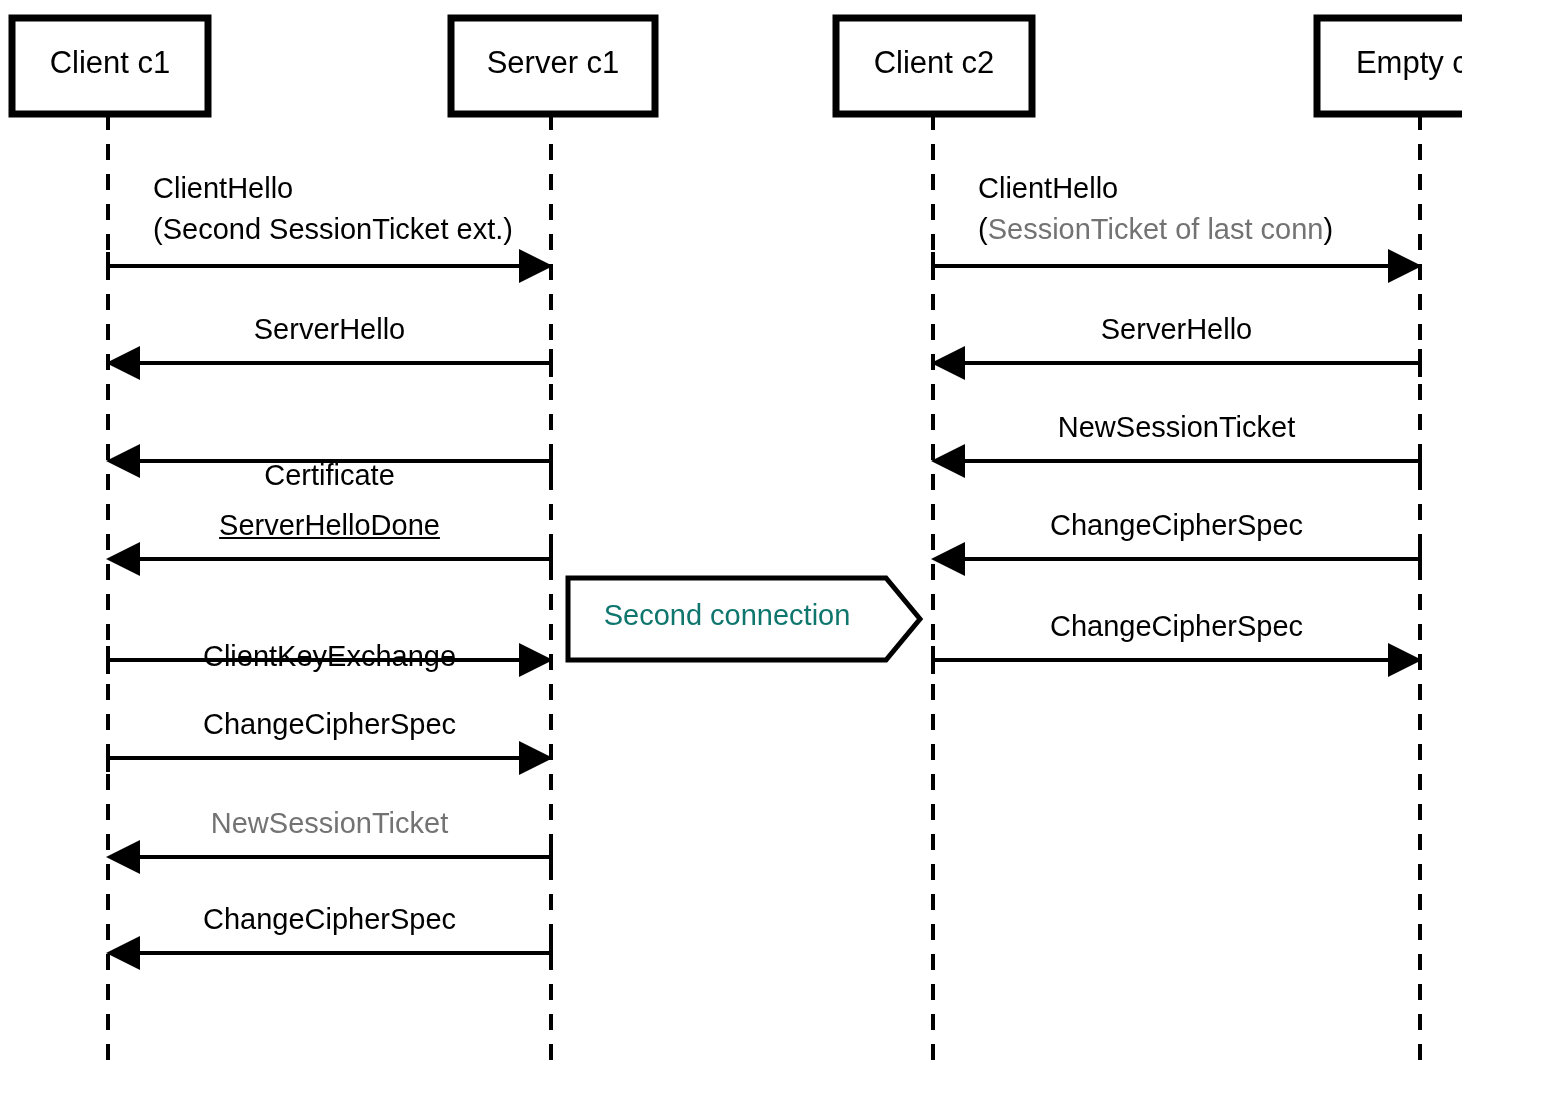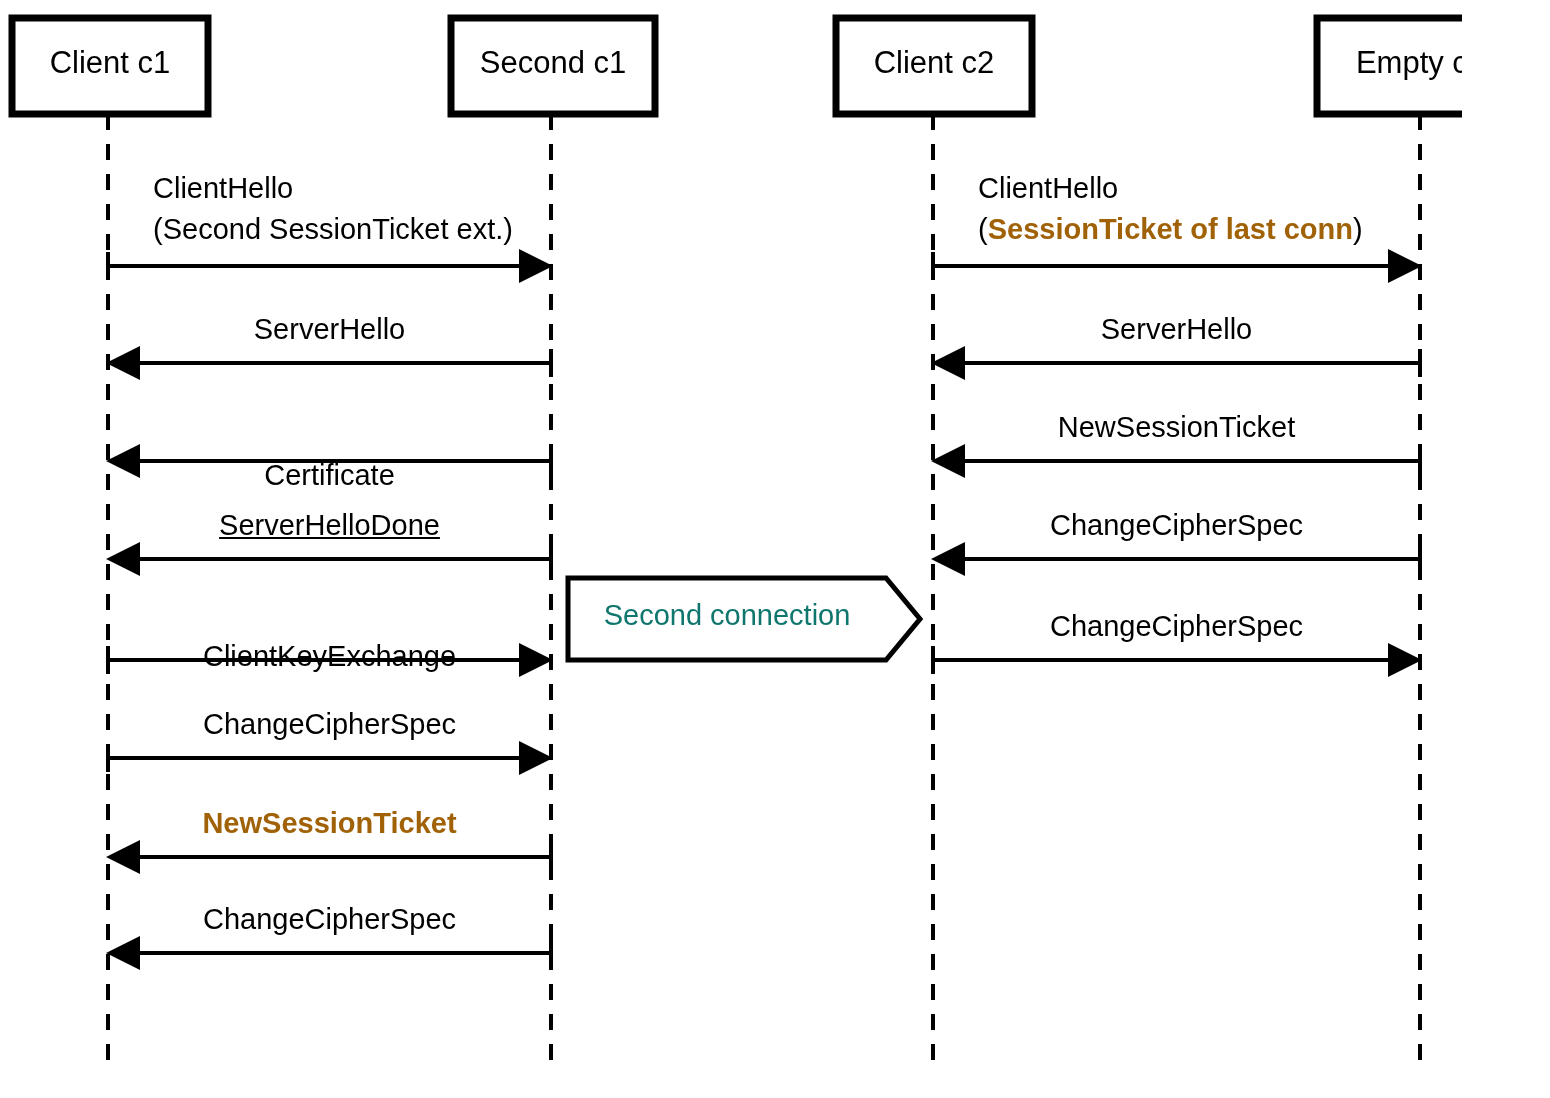--- a/index.html
+++ b/index.html
@@ -2,21 +2,21 @@
 <html><head>
 <meta charset="utf-8">
 <style>
   html,body{margin:0;padding:0;background:#ffffff;}
   body{font-family:"Liberation Sans", sans-serif;}
   #stage{position:relative;width:1462px;height:1098px;background:#ffffff;overflow:hidden;}
   #stage svg{position:absolute;left:0;top:0;width:1550px;height:1098px;}
   .lbl{position:absolute;white-space:nowrap;font-family:"Liberation Sans", sans-serif;}
   .actor-label{font-size:31px;color:#000;}
   .msg-label{font-size:29px;color:#000;text-align:right;}
-  .msg-red{color:#a16207;font-weight:bold;}
+  .msg-red{color:#737373;font-weight:normal;}
   .banner-label{font-size:29px;color:#0f766e;}
 </style>
 </head>
 <body>
 
 <div id="stage">
   <svg id="vec" viewBox="0 0 1550 1098" xmlns="http://www.w3.org/2000/svg">
       <rect x="12" y="18" width="196" height="96" fill="#ffffff" stroke="#000000" stroke-width="7"></rect>
       <line x1="108" y1="114" x2="108" y2="1073" stroke="#000000" stroke-width="4" stroke-dasharray="16 14"></line>
       <rect x="451" y="18" width="204" height="96" fill="#ffffff" stroke="#000000" stroke-width="7"></rect>
@@ -87,21 +87,21 @@
       </g>
       <g>
         <line x1="933" y1="660" x2="1388" y2="660" stroke="#000000" stroke-width="4"></line>
         <polygon points="1422,660 1388,643 1388,677" fill="#000000"></polygon>
         <line x1="933" y1="646" x2="933" y2="674" stroke="#000000" stroke-width="4"></line>
       </g>
       <polygon points="568,578 886,578 920,619 886,660 568,660" fill="#ffffff" stroke="#000000" stroke-width="5"></polygon>
     </svg>
   <div id="labels">
       <div class="lbl actor-label" style="left: 110px; top: 45px; transform: translateX(-50%);">Client c1</div>
-      <div class="lbl actor-label" style="left: 553px; top: 45px; transform: translateX(-50%);">Second c1</div>
+      <div class="lbl actor-label" style="left: 553px; top: 45px; transform: translateX(-50%);">Server c1</div>
       <div class="lbl actor-label" style="left: 934px; top: 45px; transform: translateX(-50%);">Client c2</div>
       <div class="lbl actor-label" style="left: 1420.5px; top: 45px; transform: translateX(-50%);">Empty c2</div>
       <div class="lbl msg-label" style="left: 153px; top: 172px; transform: none;">ClientHello</div>
       <div class="lbl msg-label" style="left: 153px; top: 213px; transform: none;"><span>(Second SessionTicket ext.)</span></div>
       <div class="lbl msg-label" style="left: 329.5px; top: 313px; transform: translateX(-50%);">ServerHello</div>
       <div class="lbl msg-label" style="left: 329.5px; top: 411px; transform: translateX(-50%); margin-top: 48px;">Certificate</div>
       <div class="lbl msg-label" style="left: 329.5px; top: 509px; transform: translateX(-50%); text-decoration: underline;">ServerHelloDone</div>
       <div class="lbl msg-label" style="left: 329.5px; top: 640px; transform: translateX(-50%);">ClientKeyExchange</div>
       <div class="lbl msg-label" style="left: 329.5px; top: 708px; transform: translateX(-50%);">ChangeCipherSpec</div>
       <div class="lbl msg-label msg-red" style="left: 329.5px; top: 807px; transform: translateX(-50%);">NewSessionTicket</div>

